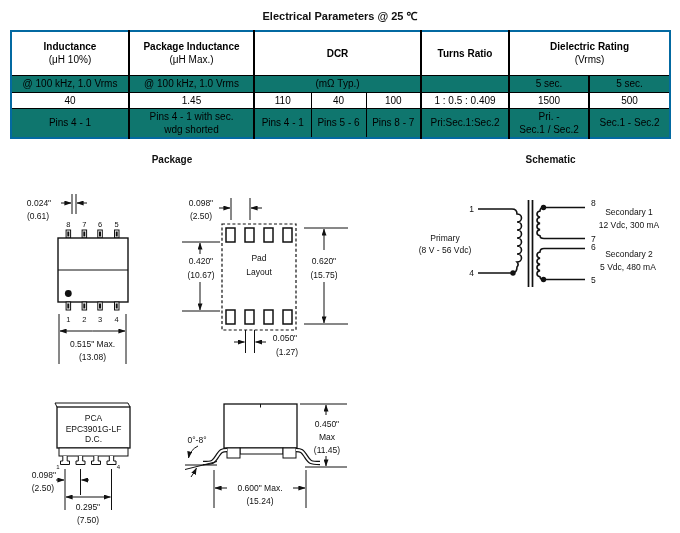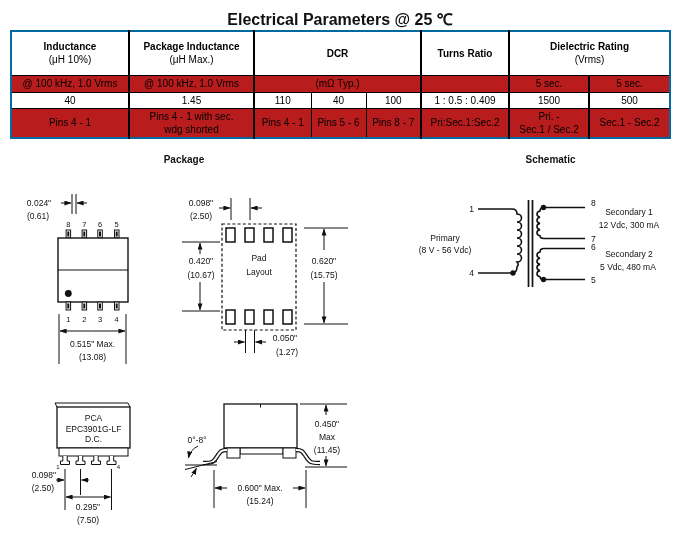--- a/index.html
+++ b/index.html
@@ -1,38 +1,38 @@
 <!DOCTYPE html>
 <html><head>
 <meta charset="utf-8">
 <style>
   * { margin:0; padding:0; box-sizing:border-box; }
   html,body { width:680px; height:533px; background:#ffffff; font-family:"Liberation Sans", sans-serif; color:#111; }
   #page { position:relative; width:680px; height:533px; background:#fff; overflow:hidden; }
 
   .page-title {
     position:absolute; top:8px; left:0; width:680px; text-align:center;
-    font-size:16px; font-weight:bold; color:#111;
+    font-size:11px; font-weight:bold; color:#111;
   }
 
   table.params {
     position:absolute; left:10px; top:30px; width:659px;
     border-collapse:collapse; table-layout:fixed;
     border:2px solid #0369a1; font-size:10px; color:#000;
   }
   table.params td {
     border:1px solid #000; text-align:center; vertical-align:middle;
     white-space:pre-line; line-height:1.3; padding:1px 1px;
   }
   table.params td.maj { border-left:2px solid #000; }
   tr.hdr td { height:44px; }
   tr.cond td { height:17px; }
   tr.vals td { height:14px; }
   tr.pins td { height:30px; }
-  .hl { background:#b91c1c; }
+  .hl { background:#0f766e; }
   .b { font-weight:bold; }
   .hd1 { font-weight:bold; display:block; }
   .hd2 { font-weight:normal; display:block; }
 
   .section-title { position:absolute; font-size:10px; font-weight:bold; transform:translateX(-50%); color:#111; }
 
   svg text { font-family:"Liberation Sans", sans-serif; fill:#111; }
   svg .dim { font-size:8.5px; }
   svg .pn  { font-size:7.5px; }
   svg .lbl { font-size:8.5px; }
@@ -90,21 +90,21 @@
       <td class="hl">Pins 5 - 6</td>
       <td class="hl">Pins 8 - 7</td>
       <td class="hl maj">Pri:Sec.1:Sec.2</td>
       <td class="hl maj">Pri. -
 Sec.1 / Sec.2</td>
       <td class="hl maj">Sec.1 - Sec.2</td>
     </tr>
   </tbody>
     </table>
 
-  <div class="section-title" style="left:184px; top:154px;">Package</div>
+  <div class="section-title" style="left:172px; top:154px;">Package</div>
   <div class="section-title" style="left:528px; top:154px;padding-left:45px;">Schematic</div>
 
   <svg class="drw" style="left:15px; top:190px;" width="125" height="175" viewBox="0 0 125 175">
     <defs>
       <marker id="mA1" viewBox="0 0 7 5" markerWidth="7" markerHeight="5" refX="6.6" refY="2.5" orient="auto" markerUnits="userSpaceOnUse">
         <path d="M0,0 L7,2.5 L0,5 Z" fill="#111"></path>
       </marker>
     </defs>
     <g stroke="#111" stroke-width="1" fill="none">
       <line x1="57" y1="4" x2="57" y2="24"></line>

